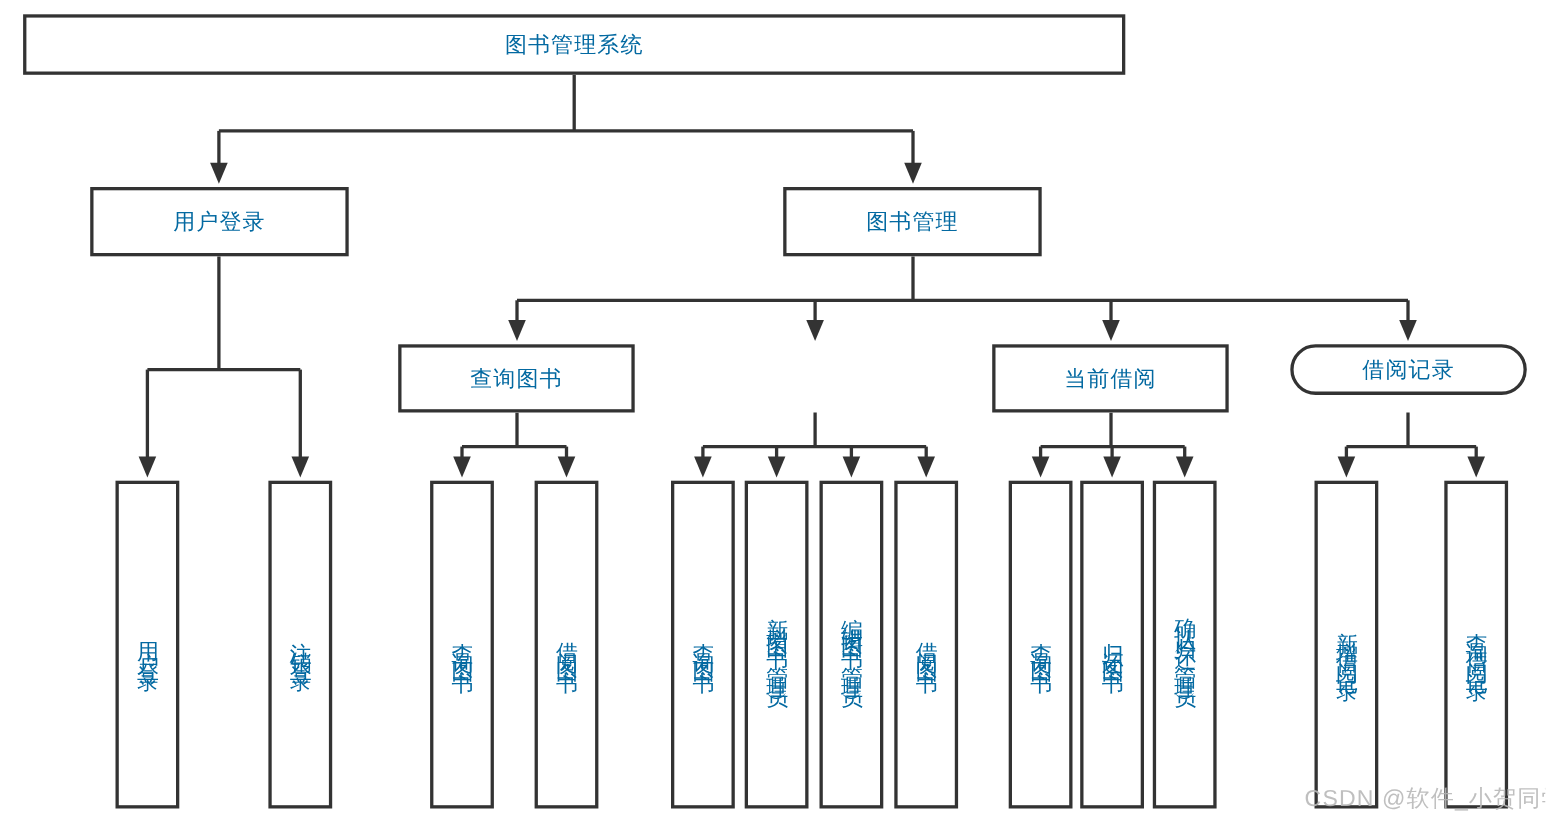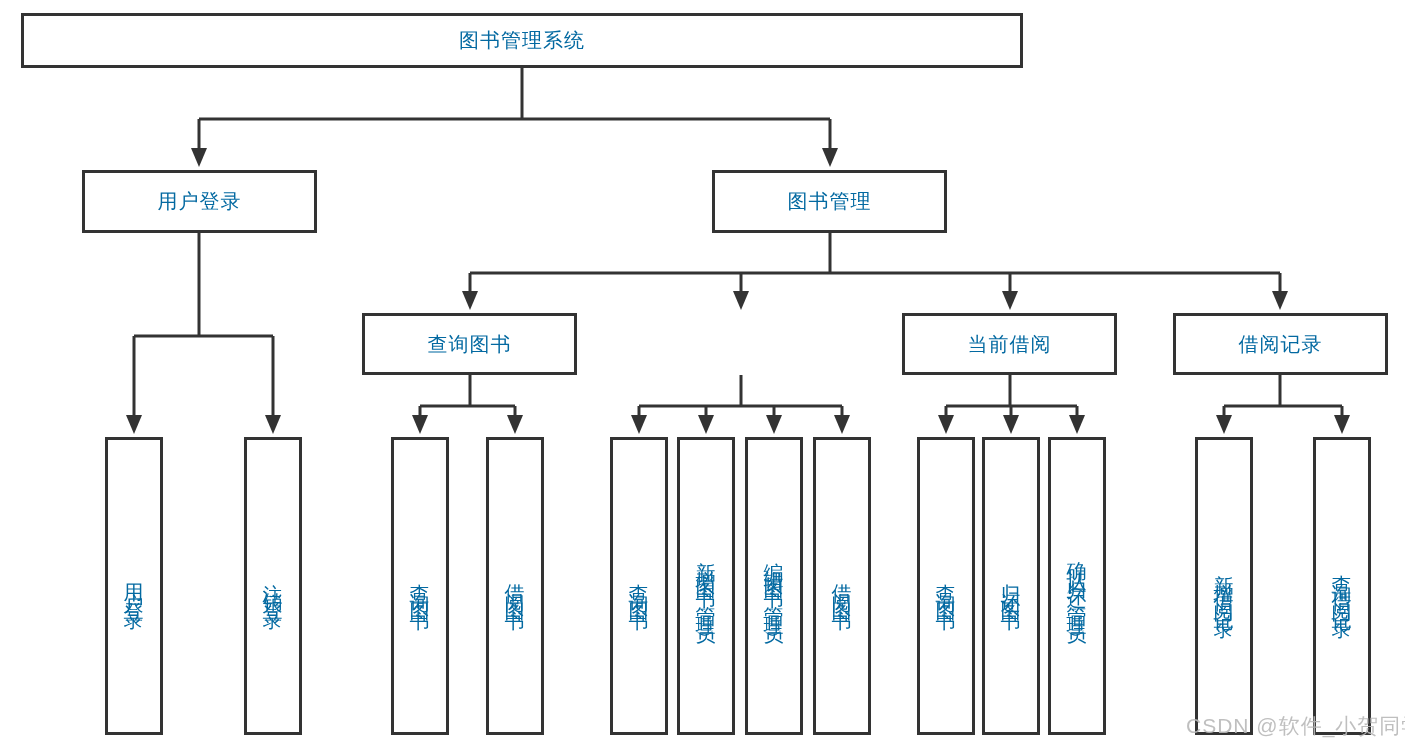--- a/index.html
+++ b/index.html
@@ -35,21 +35,21 @@
   }
   
   #n-root{left:21px;top:13px;width:1002px;height:55px;}
   
   #n-user-login{left:82px;top:170px;width:235px;height:63px;}
   #n-book-mgmt{left:712px;top:170px;width:235px;height:63px;}
   
   #n-new-book{left:362px;top:313px;width:215px;height:62px;}
   #n-book-borrow{left:634px;top:313px;width:215px;height:62px;}
   #n-current-borrow{left:902px;top:313px;width:215px;height:62px;font-family:Liberation Mono, monospace;}
-  #n-borrow-records{left:1173px;top:313px;width:215px;height:62px;}
+  #n-borrow-records{left:1173px;top:313px;width:215px;height:46px;border-radius:25px;}
   
   #l-user-login{left:105px;}
   #l-logout{left:244px;}
   #l-nb-query{left:391px;}
   #l-nb-borrow{left:486px;}
   #l-bb-query{left:610px;}
   #l-bb-add{left:677px;}
   #l-bb-edit{left:745px;}
   #l-bb-borrow{left:813px;}
   #l-cb-query{left:917px;}

